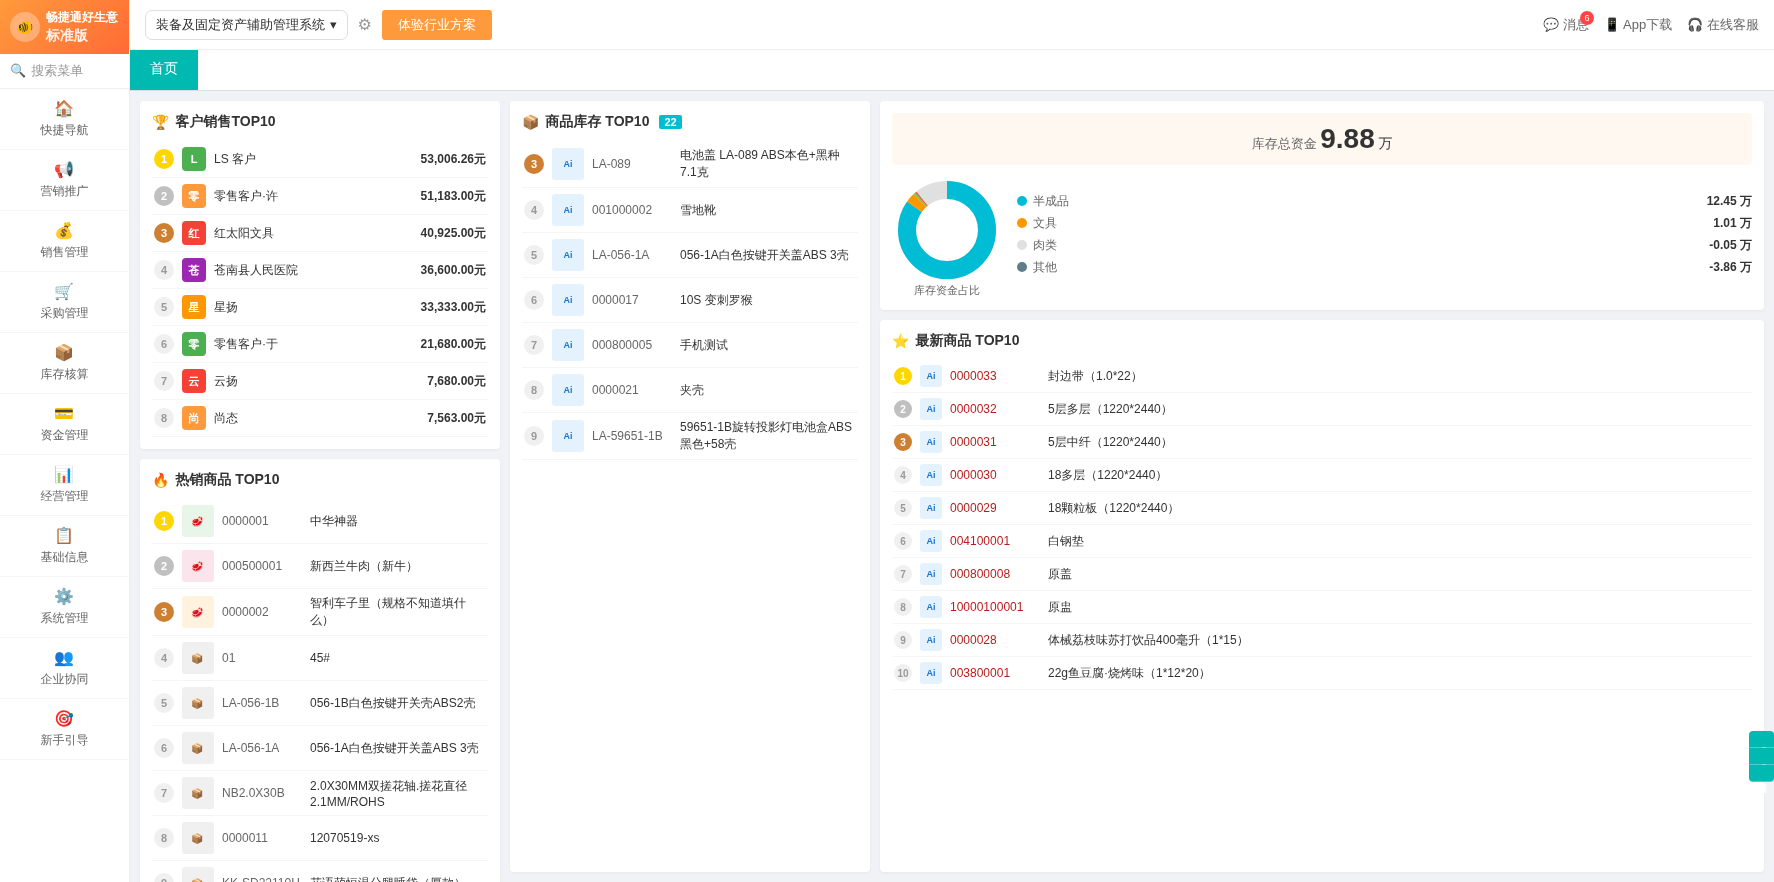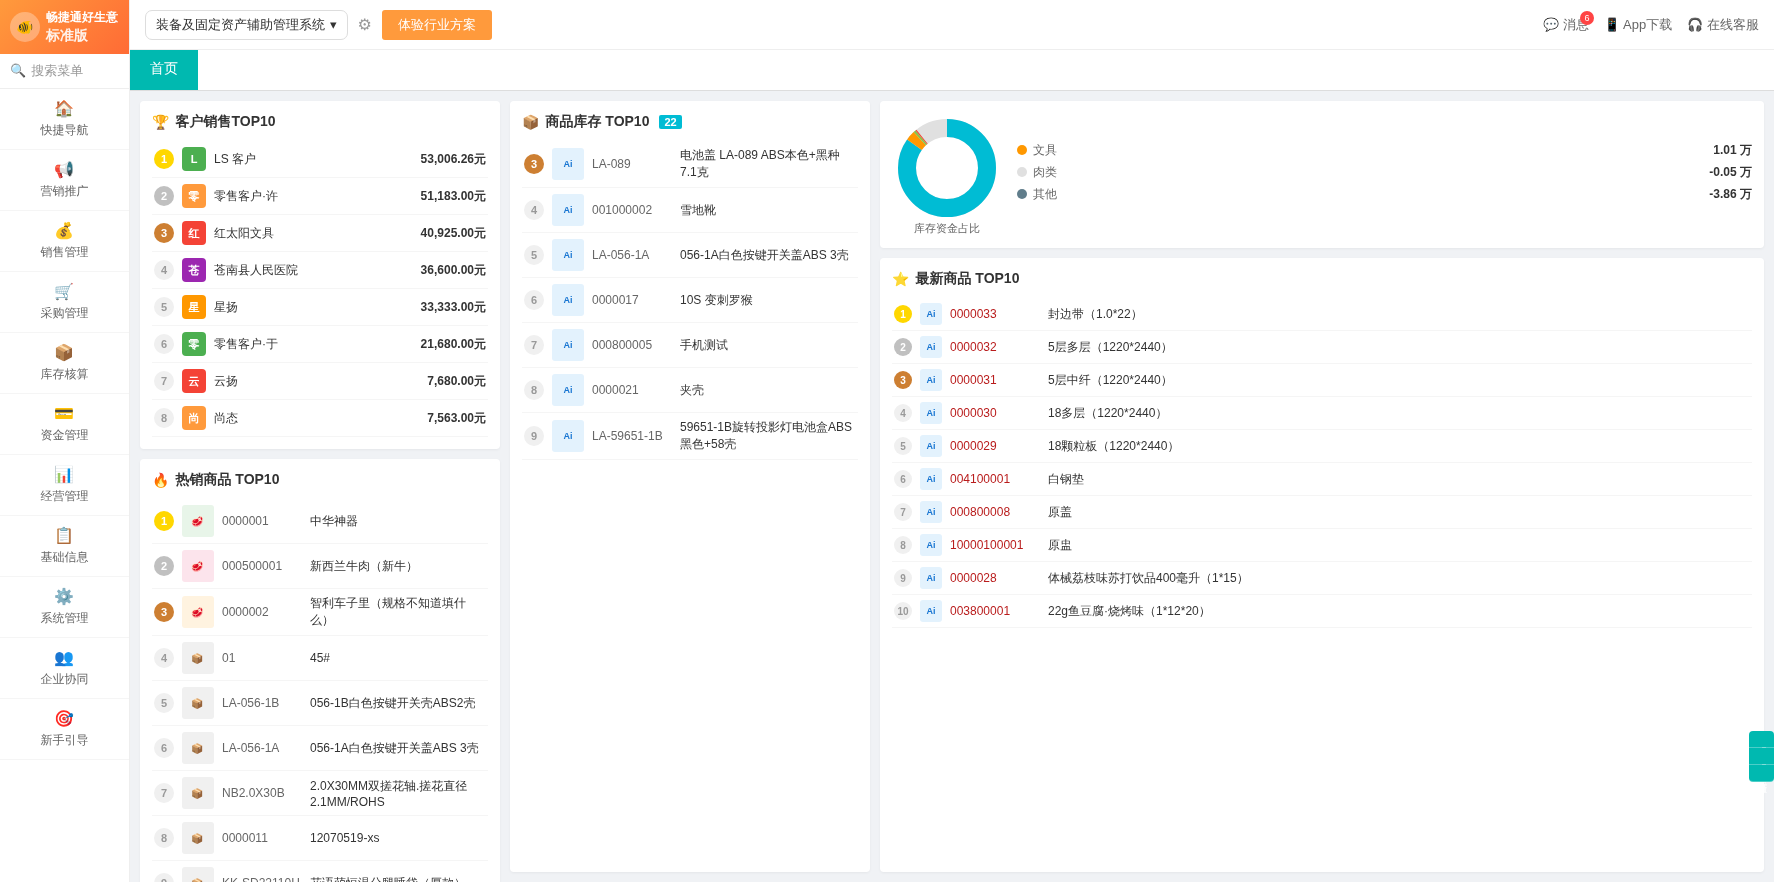--- a/index.html
+++ b/index.html
@@ -639,38 +639,48 @@
             <div class="product-img" style="background:#e3f2fd;color:#1976d2;font-size:9px;font-weight:bold;">Ai</div>
             <span class="product-code">LA-59651-1B</span>
             <span class="product-name">59651-1B旋转投影灯电池盒ABS黑色+58壳</span>
           </div>
         </div>
       </div>
 
       <div class="right-panel">
 
         <div class="card">
+          <div class="stock-total">
+            <span class="stock-total-label">库存总资金</span>
+            <span class="stock-total-value" style="font-size:28px;font-weight:bold;">9.88</span>
+            <span class="stock-total-unit">万</span>
+          </div>
           <div class="donut-container">
             <div class="donut-chart">
               <svg width="110" height="110" viewBox="0 0 110 110">
 
                 <circle cx="55" cy="55" r="40" fill="none" stroke="#e0e0e0" stroke-width="18"></circle>
 
                 <circle cx="55" cy="55" r="40" fill="none" stroke="#00bcd4" stroke-width="18" stroke-dasharray="213 38" stroke-dashoffset="0" transform="rotate(-90 55 55)"></circle>
 
                 <circle cx="55" cy="55" r="40" fill="none" stroke="#ff9800" stroke-width="18" stroke-dasharray="8 243" stroke-dashoffset="-213" transform="rotate(-90 55 55)"></circle>
 
                 <circle cx="55" cy="55" r="40" fill="none" stroke="#8bc34a" stroke-width="18" stroke-dasharray="2 249" stroke-dashoffset="-221" transform="rotate(-90 55 55)"></circle>
 
                 <circle cx="55" cy="55" r="40" fill="none" stroke="#f44336" stroke-width="18" stroke-dasharray="1 250" stroke-dashoffset="-223" transform="rotate(-90 55 55)"></circle>
                 <text x="55" y="60" text-anchor="middle" font-size="10" fill="#666"></text>
               </svg>
               <div style="text-align:center;font-size:11px;color:#666;margin-top:-5px;">库存资金占比</div>
             </div>
             <div class="donut-legend">
+              <div class="legend-item">
+                <div class="legend-dot" style="background:#00bcd4"></div>
+                <span class="legend-name">半成品</span>
+                <span class="legend-val">12.45 万</span>
+              </div>
               <div class="legend-item">
                 <div class="legend-dot" style="background:#ff9800"></div>
                 <span class="legend-name">文具</span>
                 <span class="legend-val">1.01 万</span>
               </div>
               <div class="legend-item">
                 <div class="legend-dot" style="background:#e0e0e0"></div>
                 <span class="legend-name">肉类</span>
                 <span class="legend-val">-0.05 万</span>
               </div>

